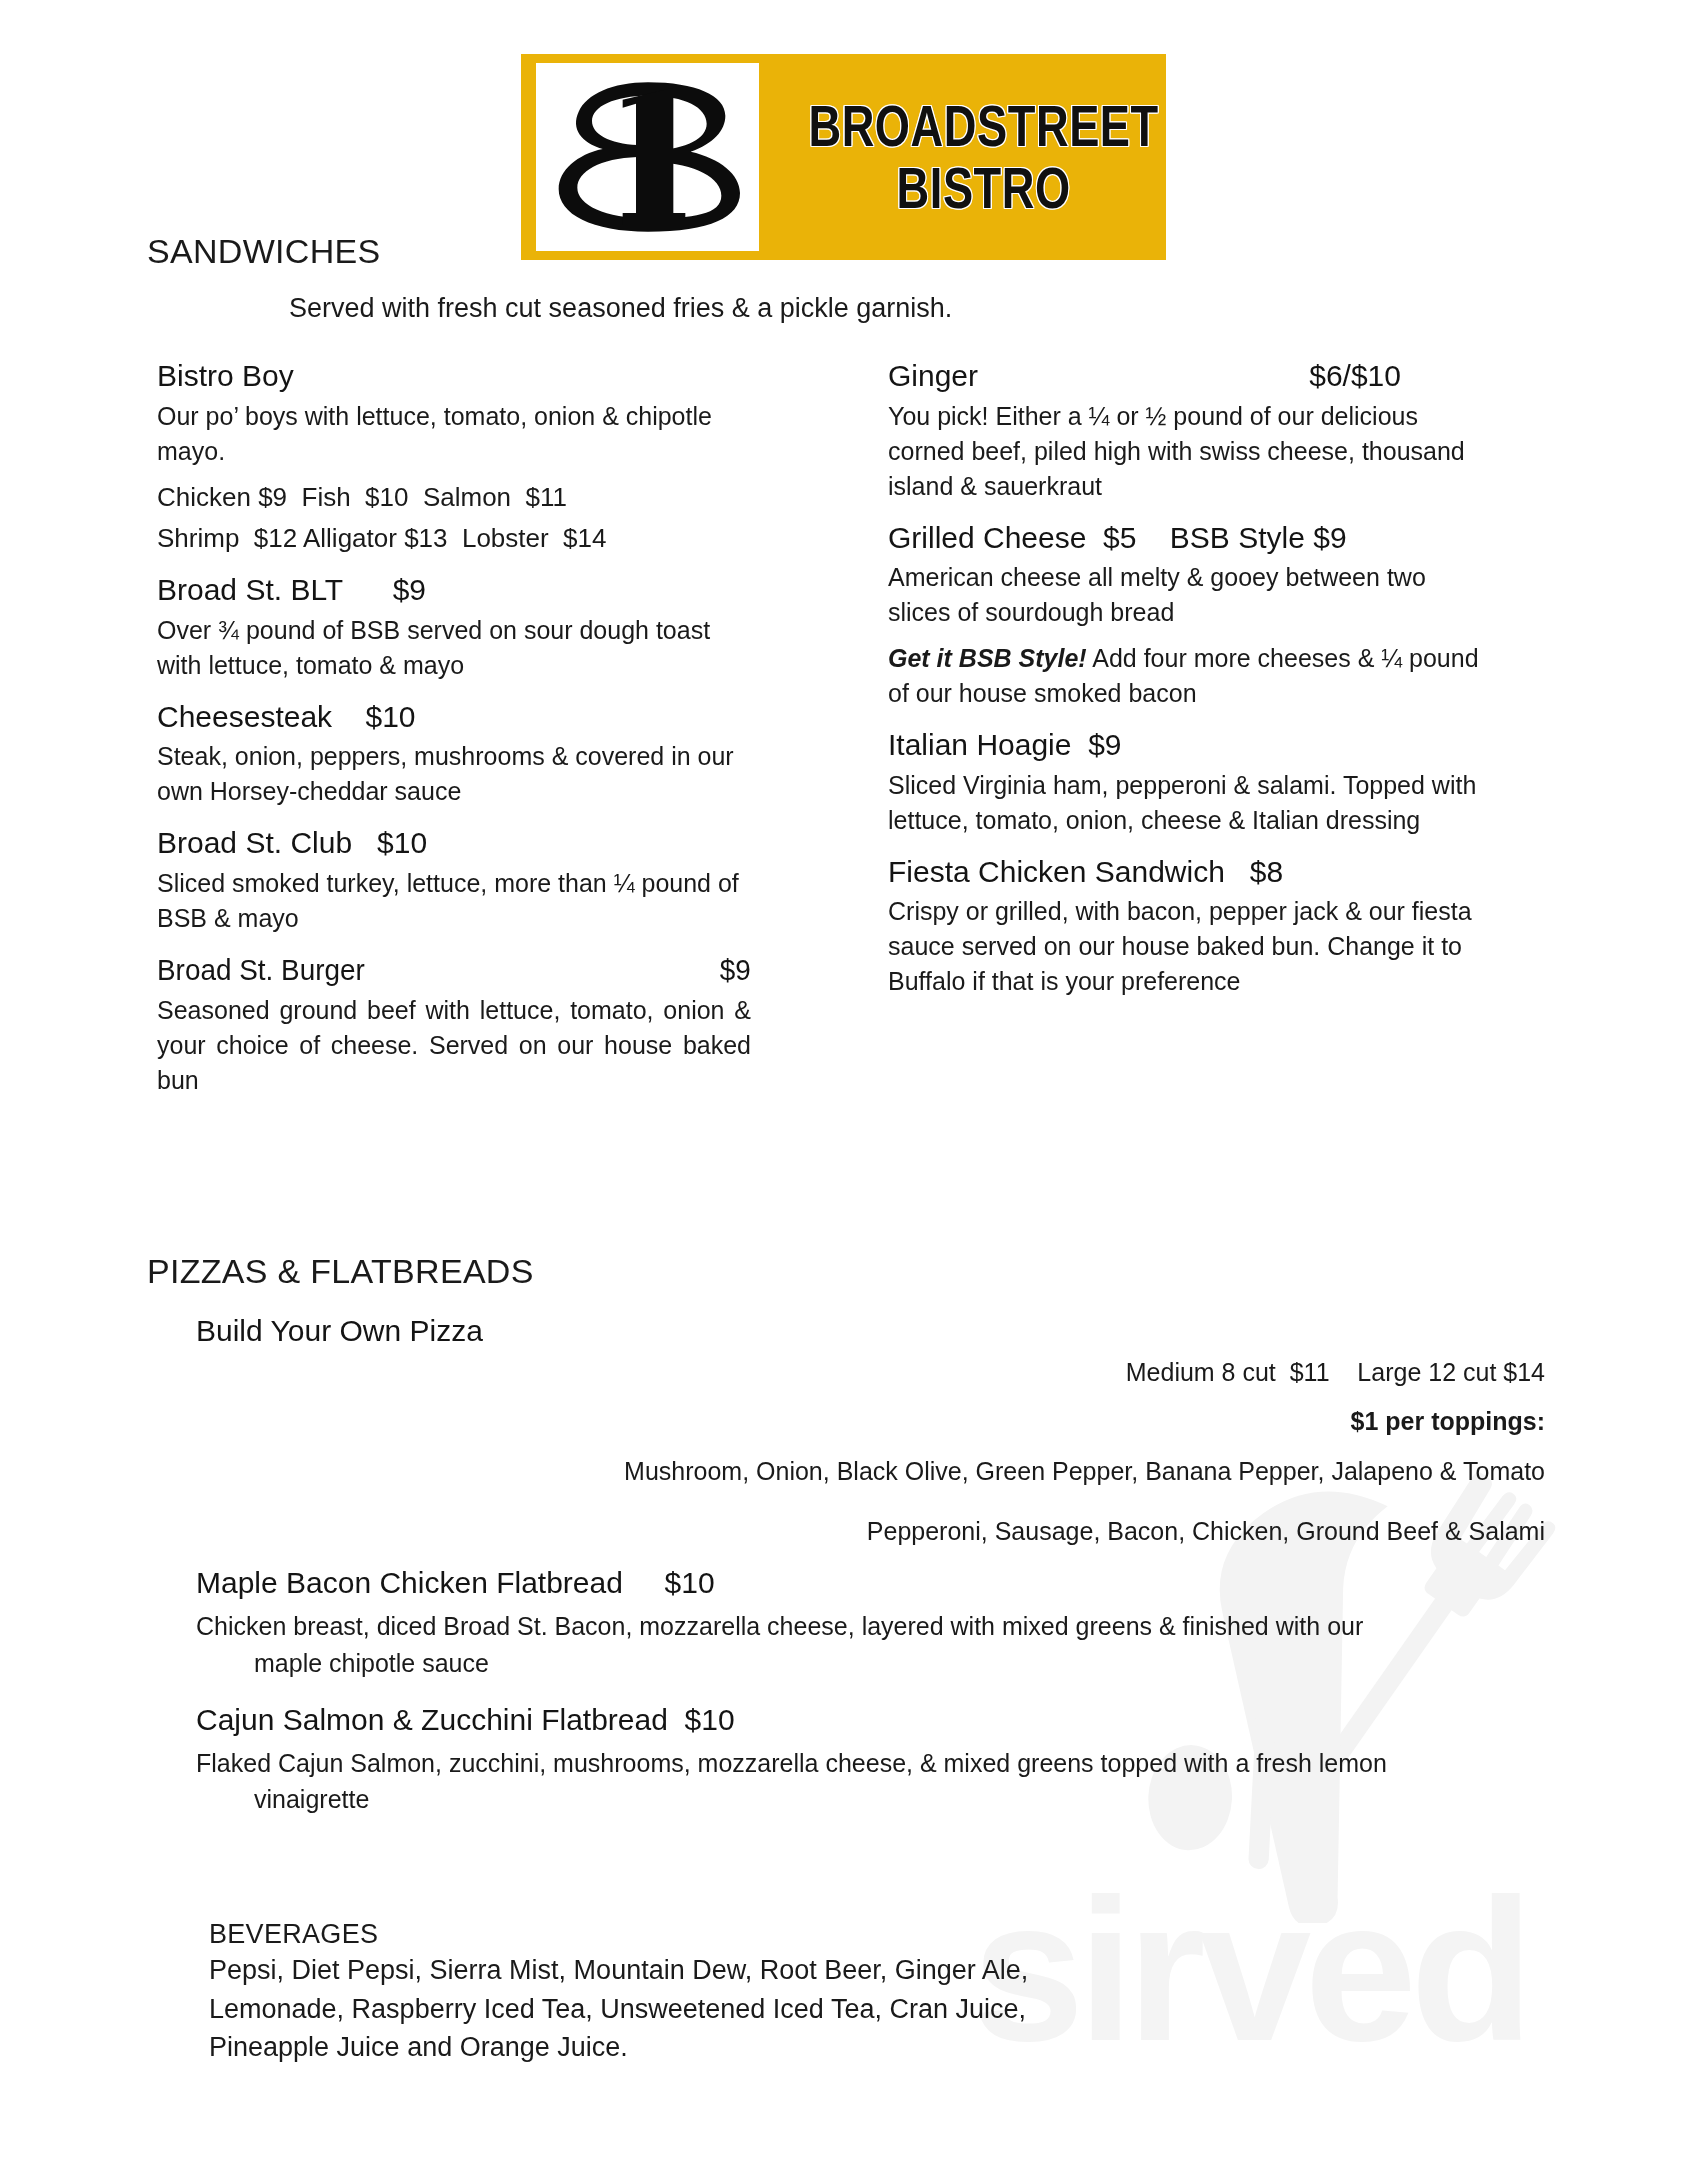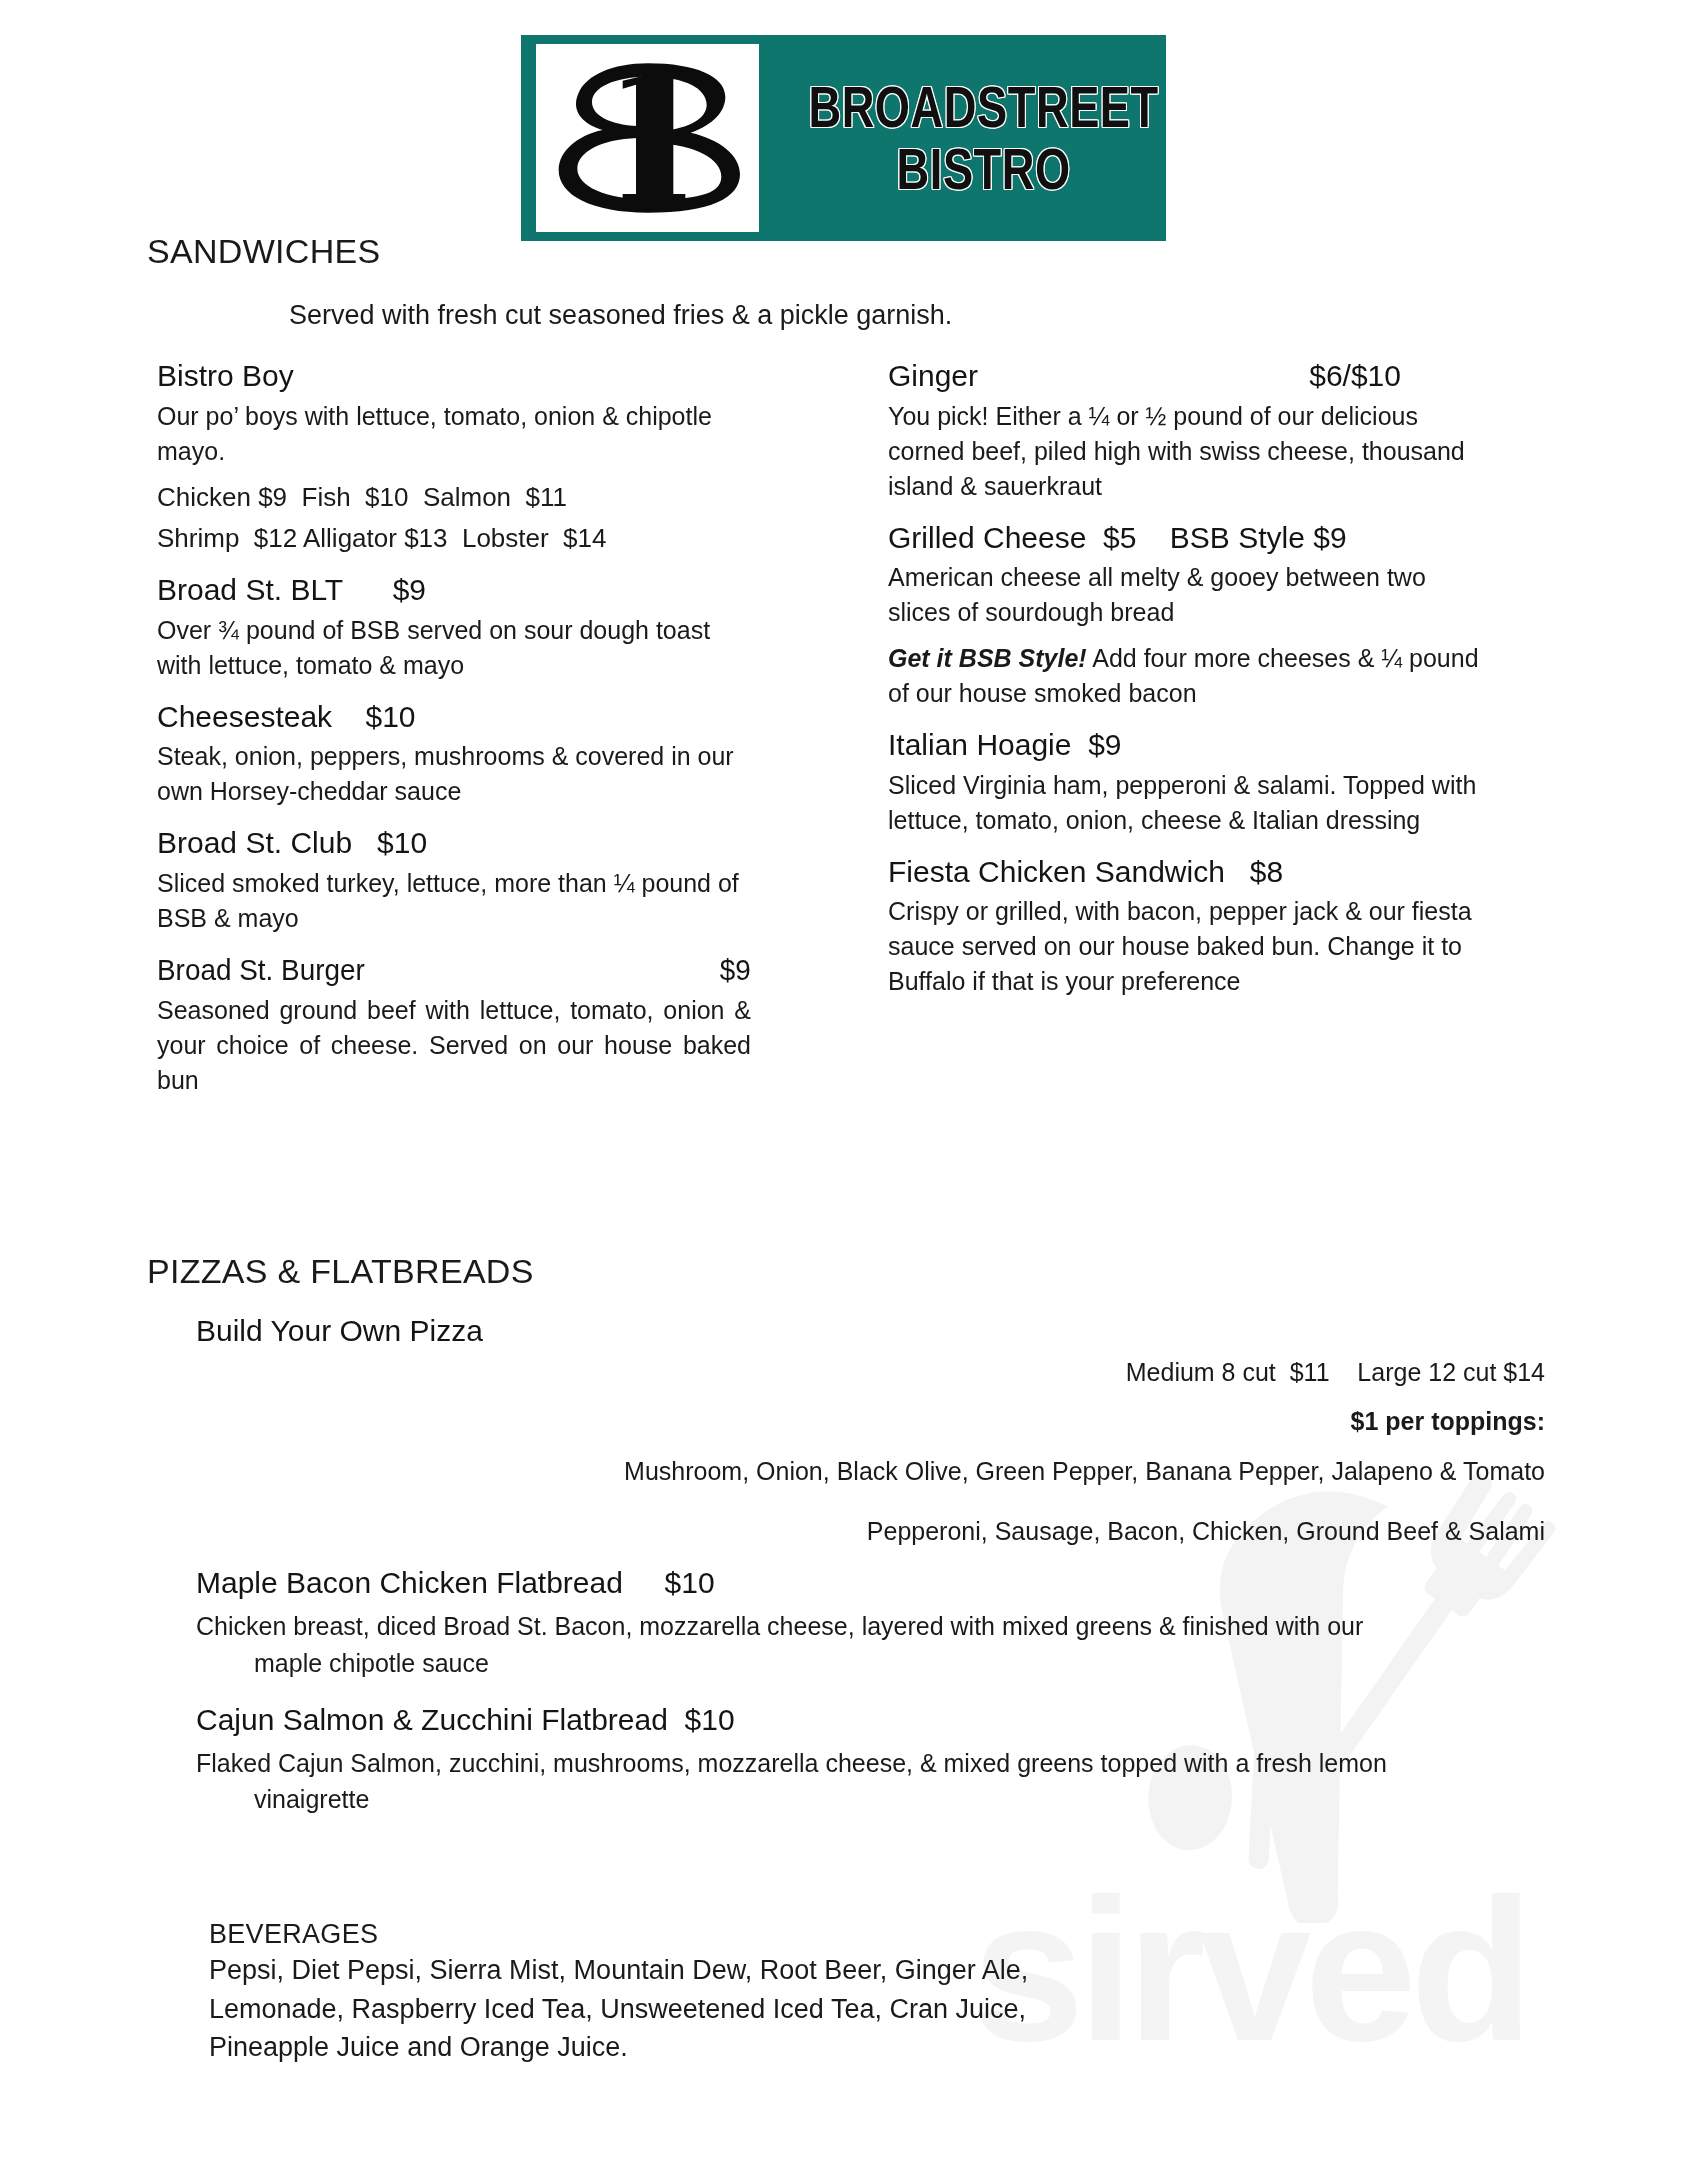--- a/index.html
+++ b/index.html
@@ -31,23 +31,23 @@
     font-weight:700;
     letter-spacing:-6.7px;
     color:#f4f4f4;
     line-height:1;
     white-space:nowrap;
   }
 
   
   .logo-banner{
     position:absolute;
-    left:521px; top:35px;
+    left:521px; top:54px;
     width:645px; height:206px;
-    background:#0f766e;
+    background:#eab308;
     z-index:3;
     display:flex;
     align-items:stretch;
   }
   .logo-mark-box{
     width:223px;
     margin:9.4px 0 9.4px 15px;
     background:#ffffff;
     display:flex;
     align-items:center;
@@ -237,21 +237,21 @@
         </g>
       </svg>
     </div>
     <div class="logo-wordmark">
       <div class="logo-word l1">BROADSTREET</div>
       <div class="logo-word l2">BISTRO</div>
     </div>
   </div>
 
   <div class="section-title" style="left:147px;top:232px;">SANDWICHES</div>
-  <div class="served-note" style="left:289px;top:300px;">Served with fresh cut seasoned fries &amp; a pickle garnish.</div>
+  <div class="served-note" style="left:289px;top:293px;">Served with fresh cut seasoned fries &amp; a pickle garnish.</div>
 
   <div class="col col-left">
 
     <div class="item">
       <div class="item-head">Bistro Boy</div>
       <div class="item-desc tight">Our po’ boys with lettuce, tomato, onion &amp; chipotle mayo.</div>
       <div class="price-line">Chicken $9  Fish  $10  Salmon  $11</div>
       <div class="price-line" style="margin-bottom:15px;">Shrimp  $12 Alligator $13  Lobster  $14</div>
     </div>
 

